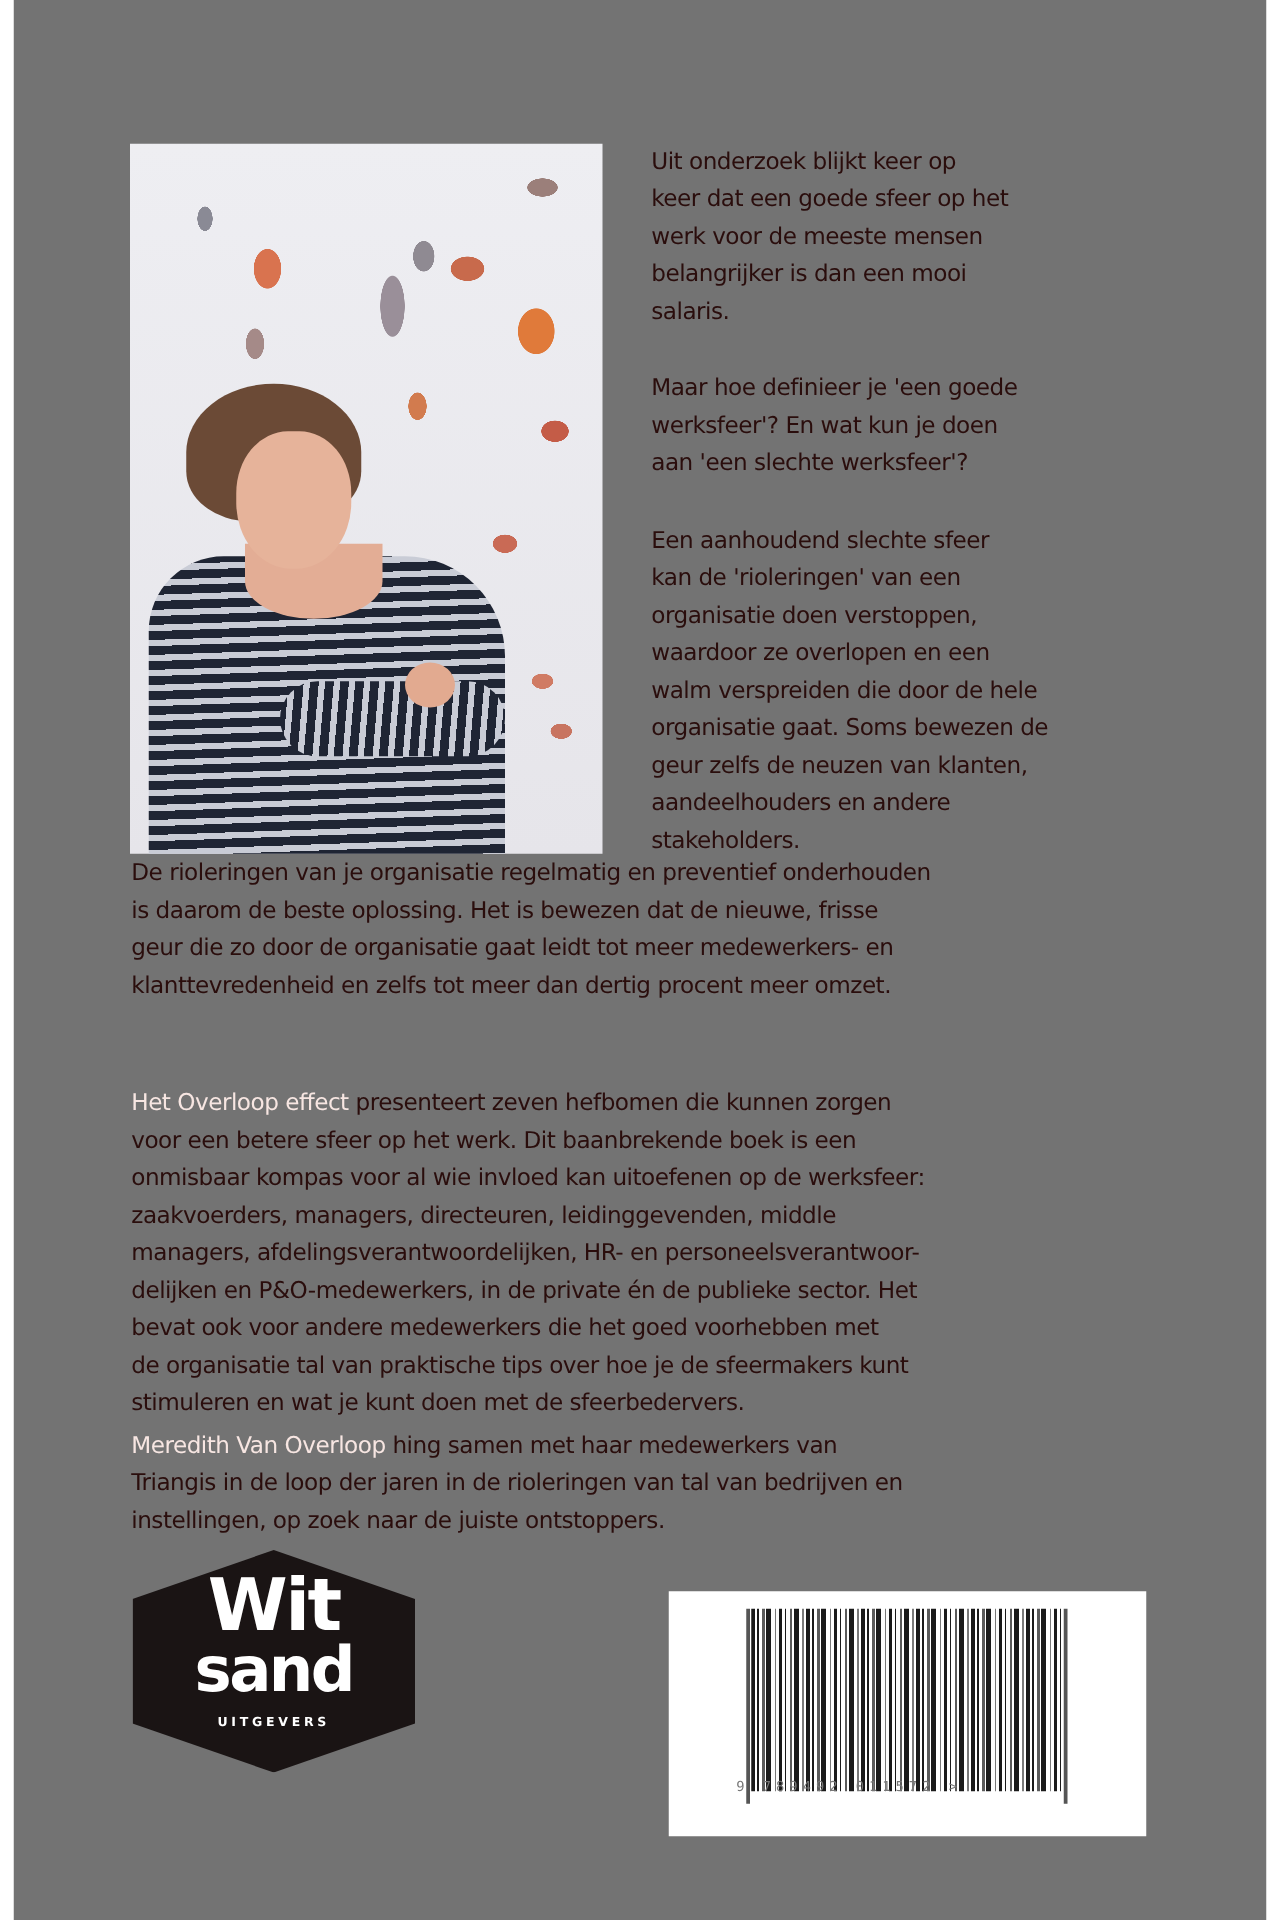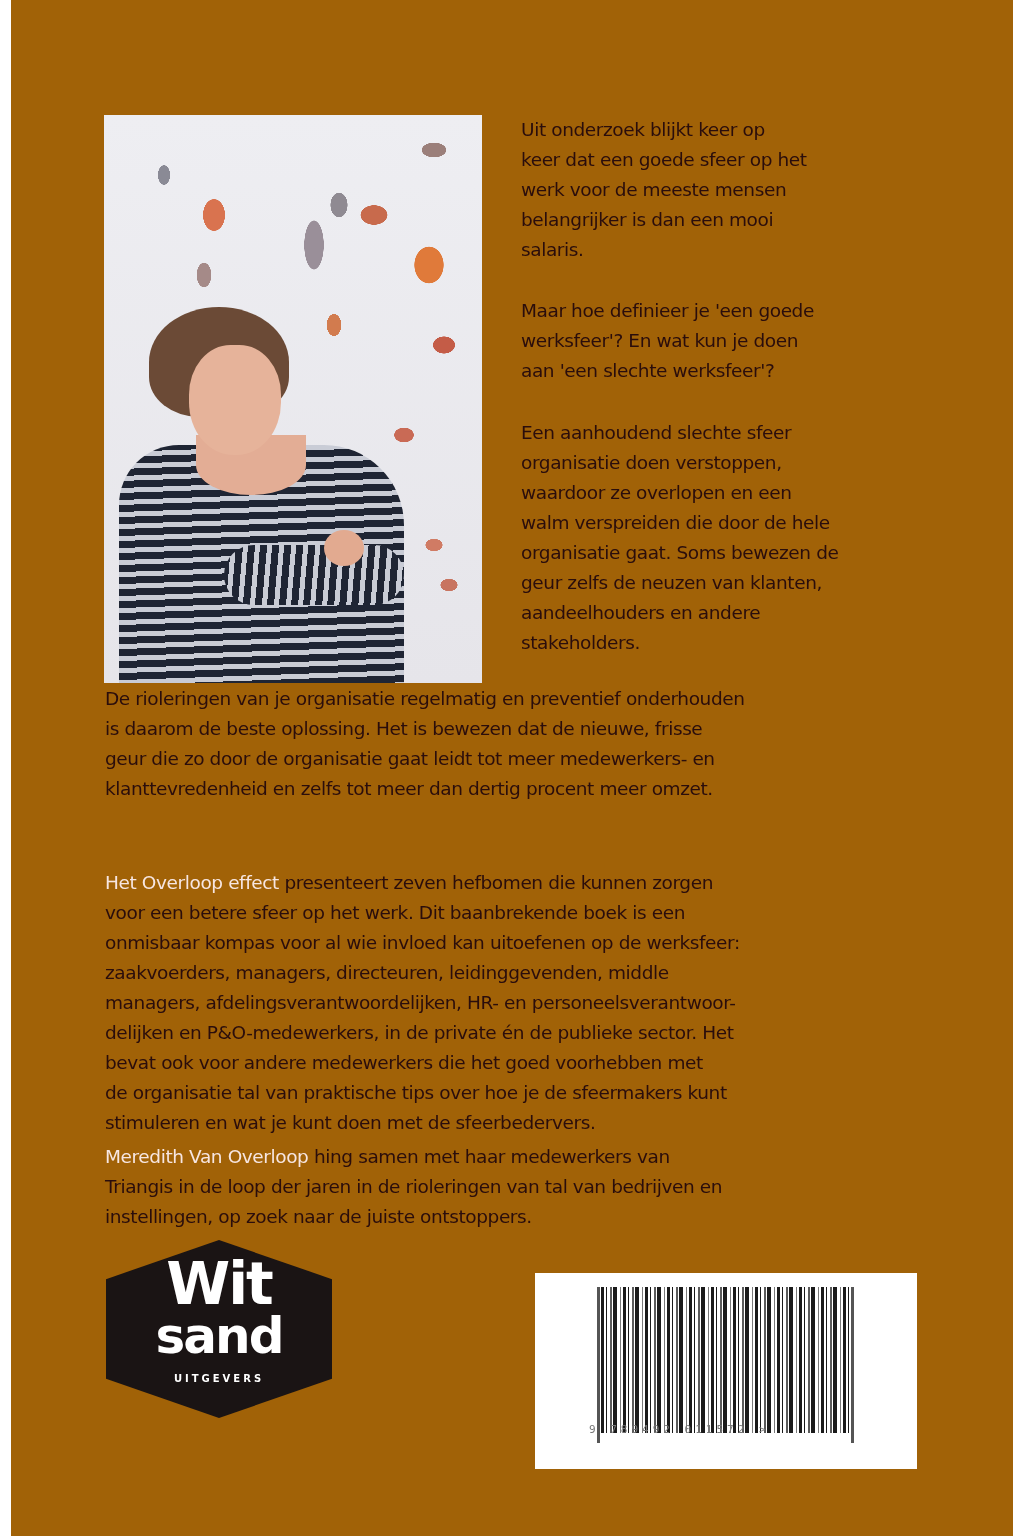--- a/index.html
+++ b/index.html
@@ -1,21 +1,21 @@
 <!DOCTYPE html>
 <html><head>
   <meta charset="utf-8">
   <style>
     * { margin: 0; padding: 0; box-sizing: border-box; }
     html, body { width: 1024px; height: 1536px; background: #ffffff; overflow: hidden; }
     body { position: relative; font-family: "DejaVu Sans", sans-serif; }
 
     .cover {
       position: absolute; left: 11px; top: 0; width: 1002px; height: 1536px;
-      background: #a16207;
+      background: #737373;
     }
 
     
     .photo {
       position: absolute; left: 93px; top: 115px; width: 378px; height: 568px;
       overflow: hidden;
       background:
         radial-gradient(ellipse 18px 26px at 110px 100px, #d9734f 60%, transparent 62%),
         radial-gradient(ellipse 14px 20px at 235px 90px, #8f8a92 60%, transparent 62%),
         radial-gradient(ellipse 22px 16px at 270px 100px, #c86a4c 60%, transparent 62%),
@@ -144,20 +144,21 @@
   </div>
 
   <div class="txt right-col para-2">
     <span class="line">Maar hoe definieer je 'een goede</span>
     <span class="line">werksfeer'? En wat kun je doen</span>
     <span class="line">aan 'een slechte werksfeer'?</span>
   </div>
 
   <div class="txt right-col para-3">
     <span class="line">Een aanhoudend slechte sfeer</span>
+    <span class="line">kan de 'rioleringen' van een</span>
     <span class="line">organisatie doen verstoppen,</span>
     <span class="line">waardoor ze overlopen en een</span>
     <span class="line">walm verspreiden die door de hele</span>
     <span class="line">organisatie gaat. Soms bewezen de</span>
     <span class="line">geur zelfs de neuzen van klanten,</span>
     <span class="line">aandeelhouders en andere</span>
     <span class="line">stakeholders.</span>
   </div>
 
   <div class="txt full para-4">

